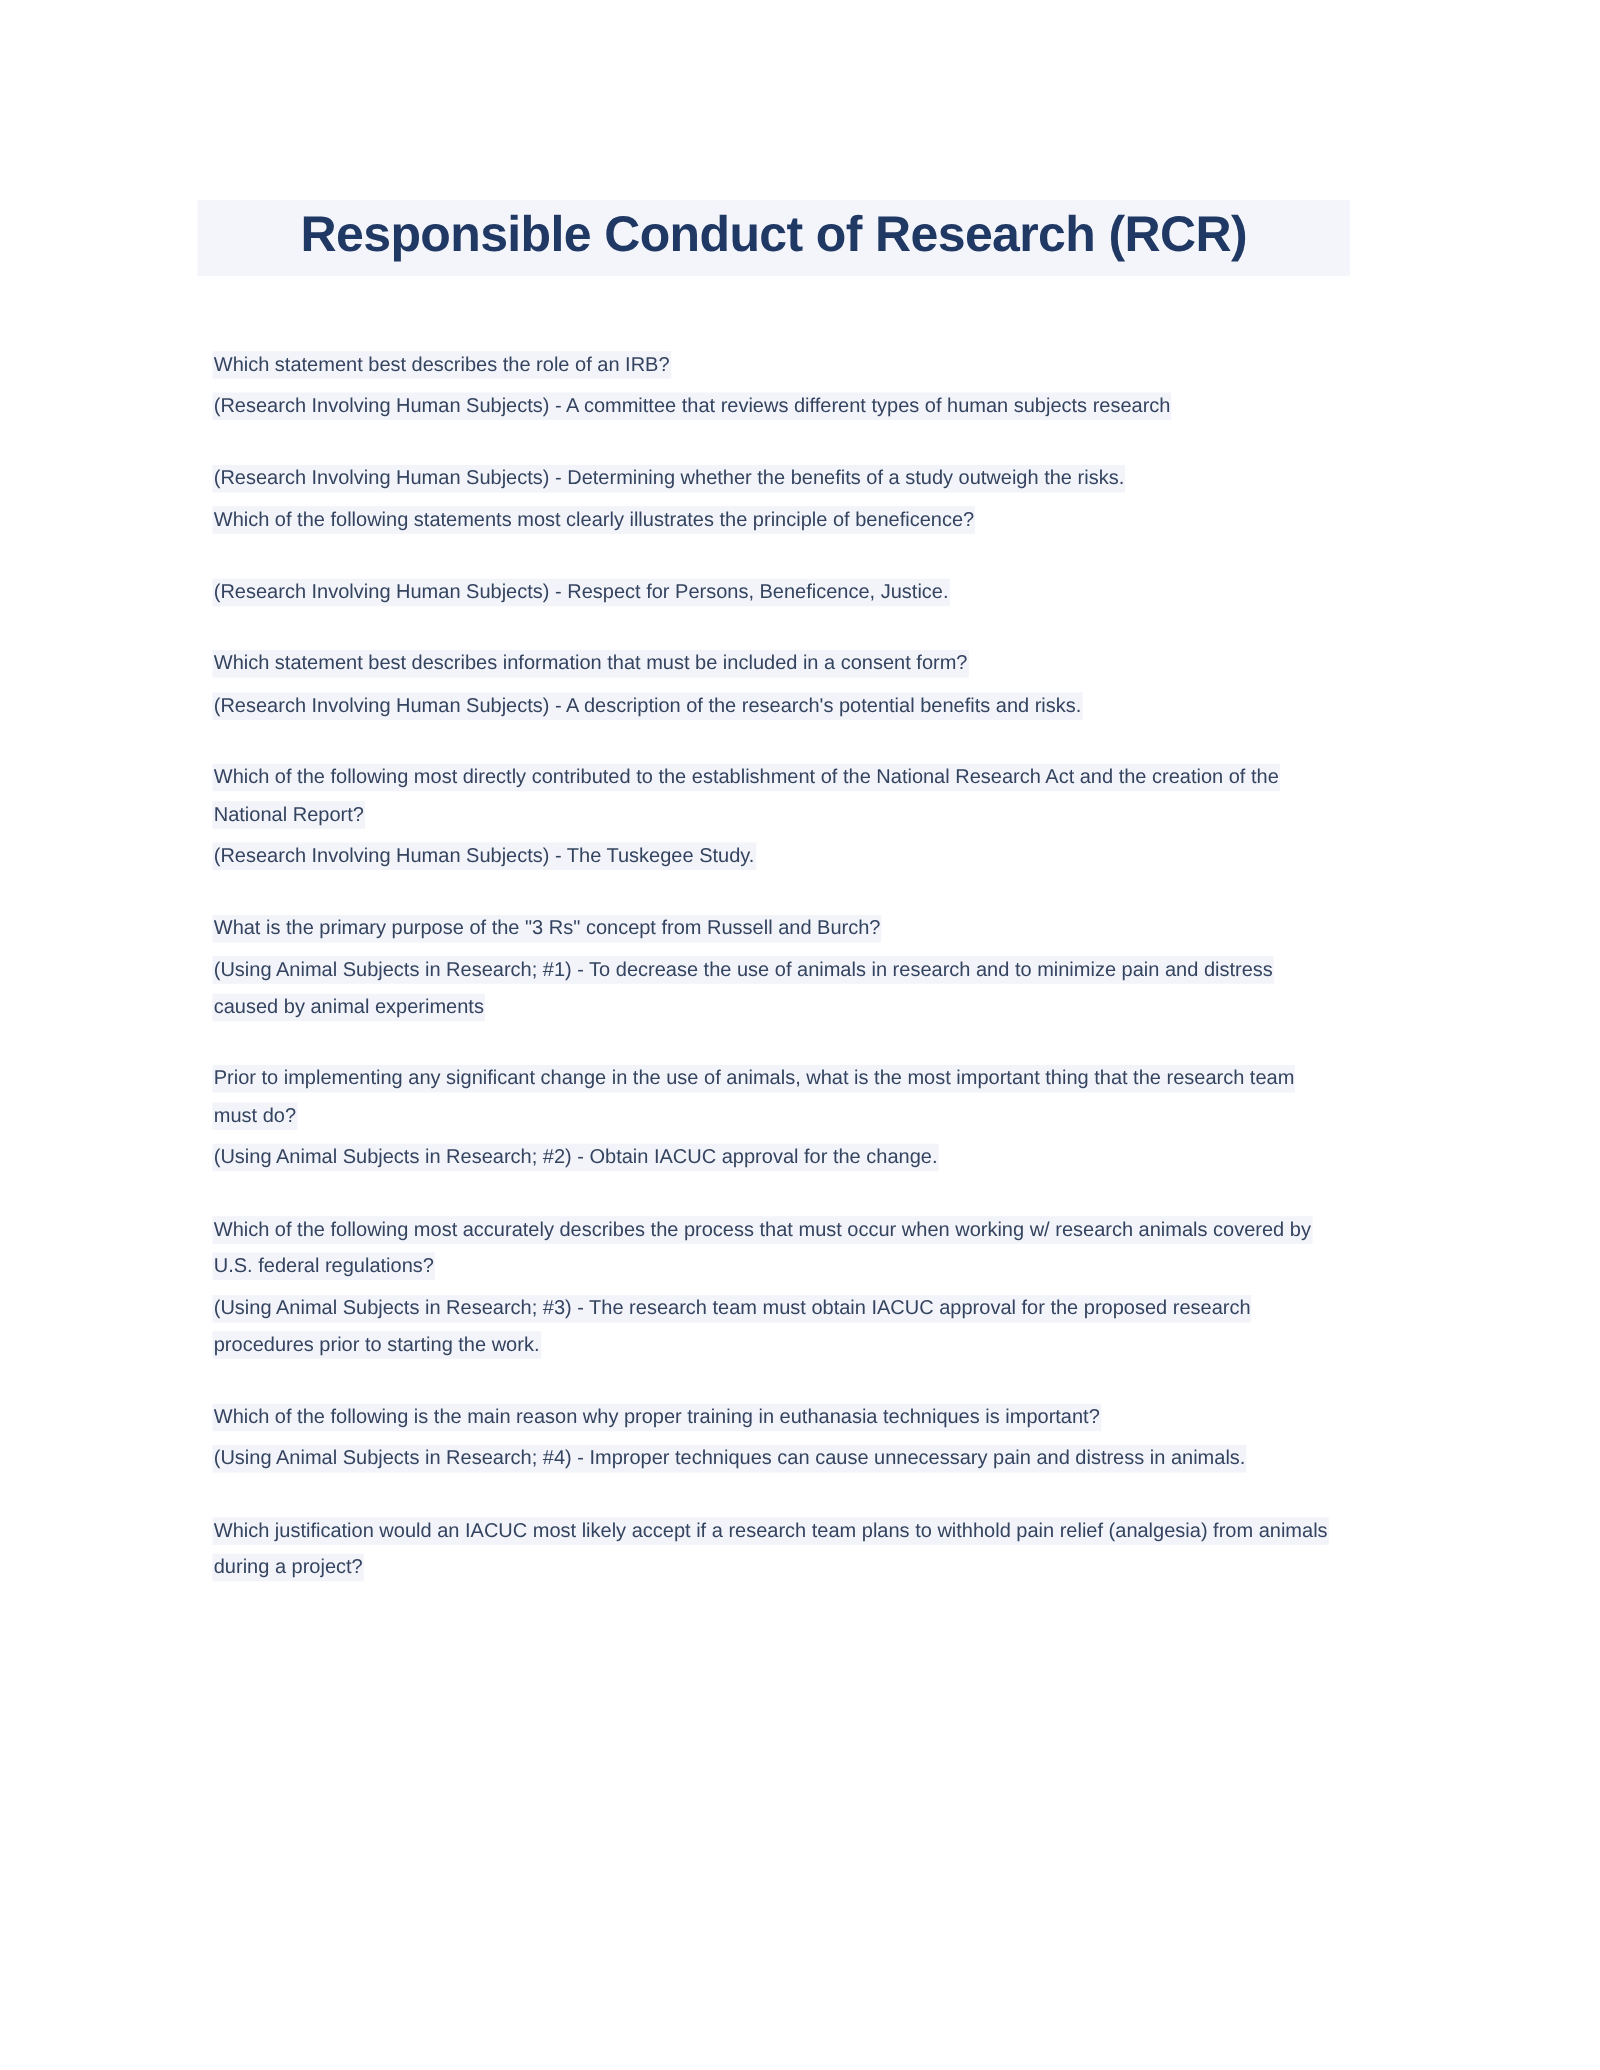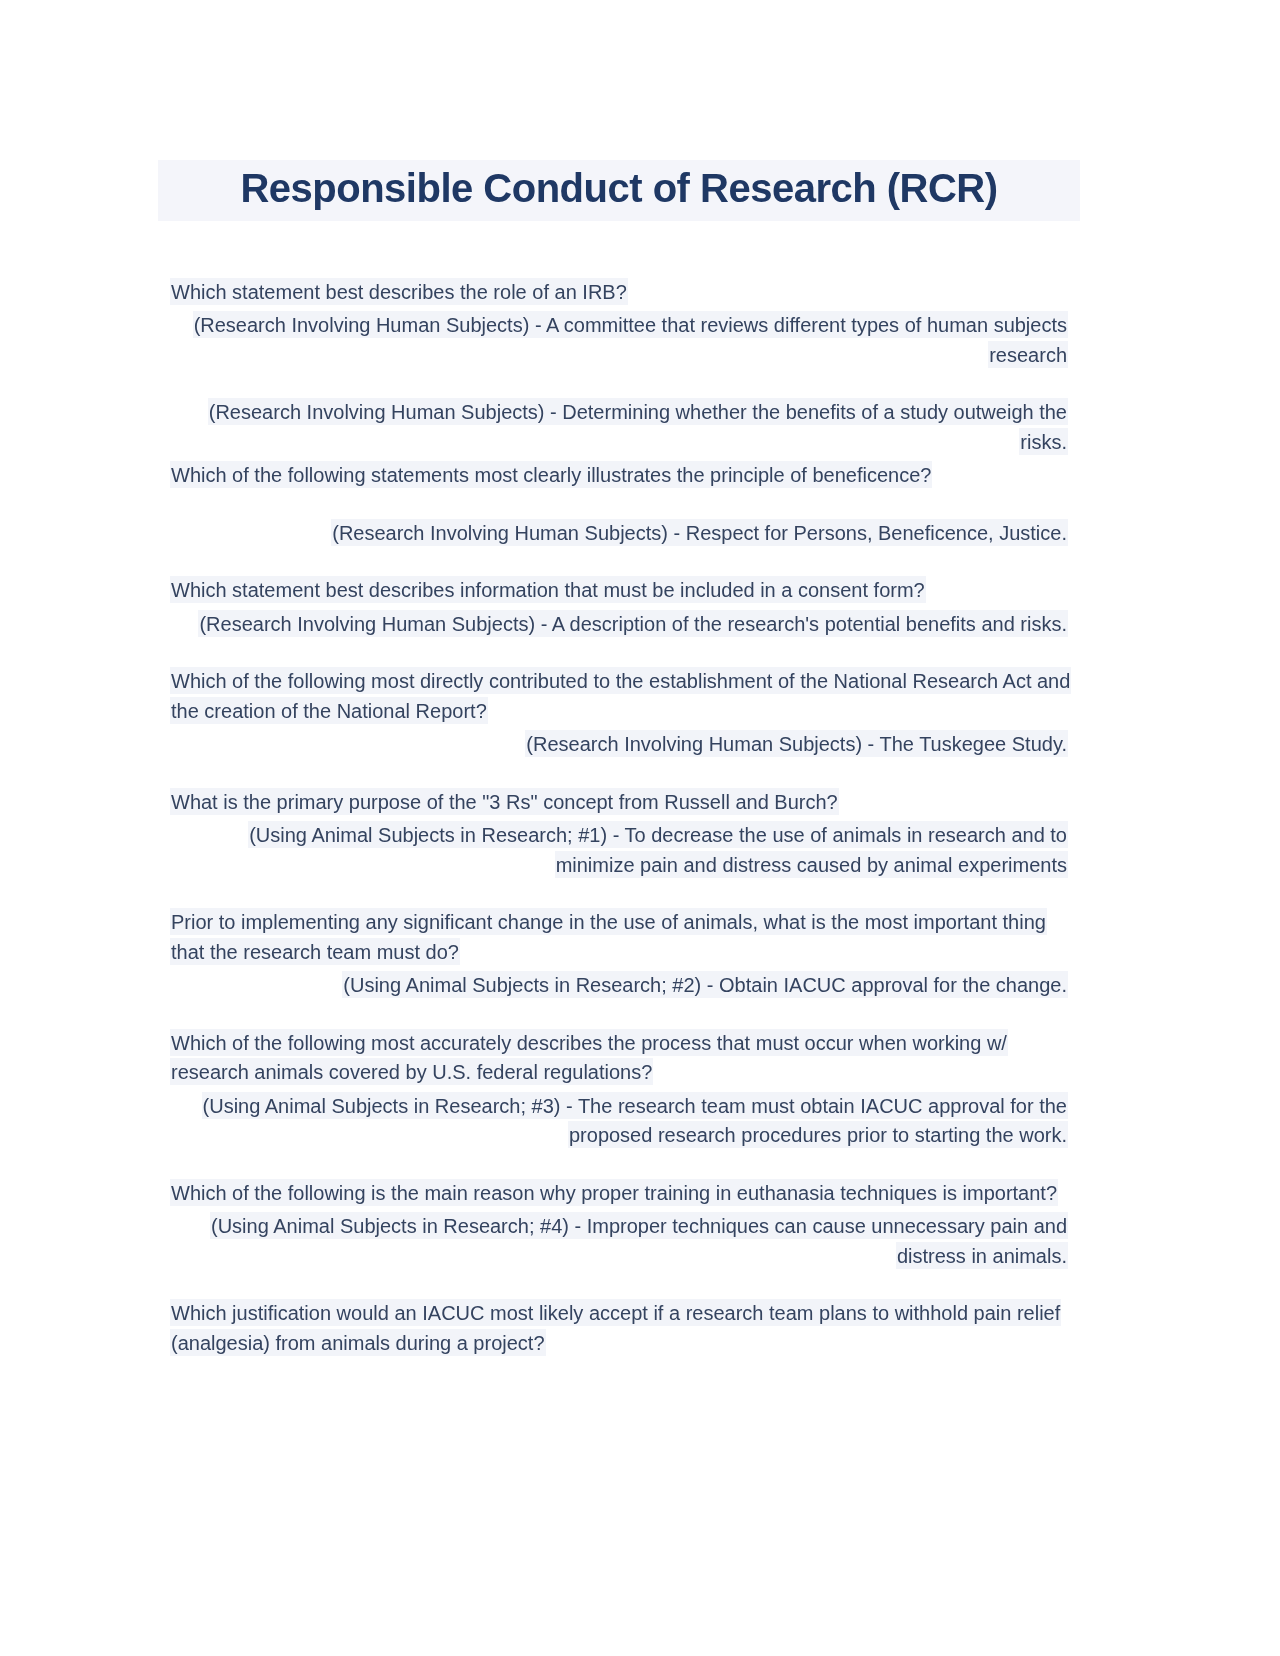--- a/index.html
+++ b/index.html
@@ -29,36 +29,36 @@
     text-align:center;
     margin-bottom:56px;
   }
   .page-title{
     font-size:40px;
     font-weight:bold;
     color:var(--title);
     letter-spacing:-0.5px;
   }
   .qa-list{
-    font-size:20px;
+    font-size:16px;
     line-height:29.5px;
   }
   .qa-block{
     margin-bottom:28px;
   }
   .qa-line{
     
   }
   .hl{
     background:var(--highlight);
     padding:2.5px 1px;
     -webkit-box-decoration-break:clone;
     box-decoration-break:clone;
   }
-  .qa-answer-line{margin-top:0;text-align:right;}
+  .qa-answer-line{margin-top:0;}
 </style>
 </head>
 <body>
 
 <div class="page">
 
   <div class="title-band">
     <span class="page-title">Responsible Conduct of Research (RCR)</span>
   </div>
 

